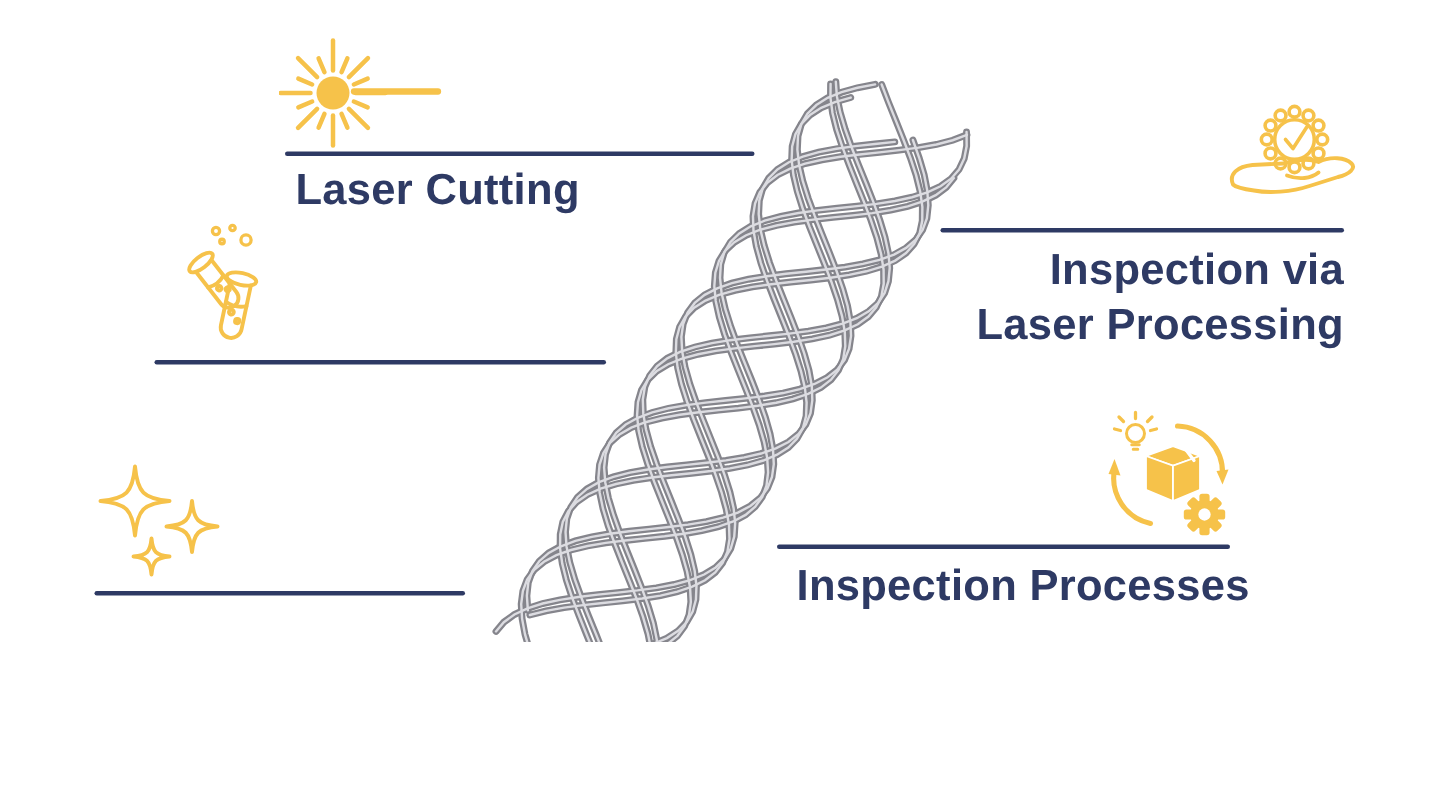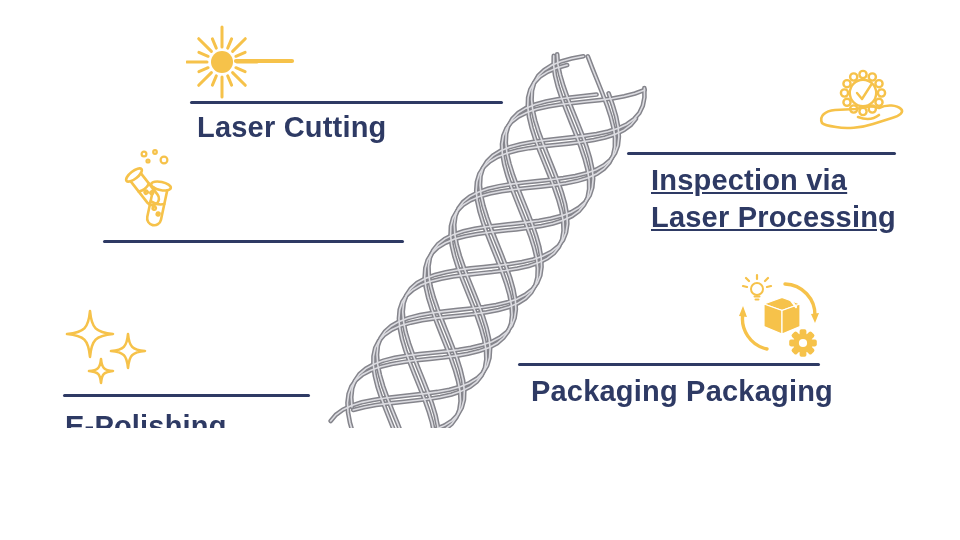--- a/index.html
+++ b/index.html
@@ -4,21 +4,21 @@
 <style>
   :root{
     --navy:#2E3A64; --yellow:#F6C24A; --wire:#85858C; --wire-hi:#DCDCE1; --bg:#FFFFFF;
   }
   html,body{margin:0;padding:0;background:var(--bg);}
   .stage{position:relative;width:960px;height:428px;overflow:hidden;background:var(--bg);
          font-family:"Liberation Sans",sans-serif;}
   .divider{position:absolute;height:3px;background:var(--navy);border-radius:2px;}
   .label{position:absolute;color:var(--navy);font-size:29px;font-weight:600;
          letter-spacing:.2px;white-space:nowrap;}
-  .label-right{line-height:37px;text-decoration:underline;}
+  .label-right{text-align:right;line-height:37px;}
   .icon{position:absolute;}
   .y-stroke{stroke:var(--yellow);fill:none;stroke-linecap:round;stroke-linejoin:round;}
   .y-fill{fill:var(--yellow);}
 </style>
 </head>
 <body>
 
 <div class="stage">
 
   <svg class="icon" style="left:186px;top:24px" width="110" height="75" viewBox="0 0 110 75">
@@ -71,21 +71,20 @@
   <div class="divider" style="left:103px;top:240px;width:301px"></div>
 
   <svg class="icon" style="left:56px;top:296px" width="100" height="95" viewBox="0 0 100 95">
     <g class="y-stroke" stroke-width="2.6">
       <path transform="translate(34,38) scale(23)" vector-effect="non-scaling-stroke" d="M0,-1 C0.07,-0.25 0.25,-0.07 1,0 C0.25,0.07 0.07,0.25 0,1 C-0.07,0.25 -0.25,0.07 -1,0 C-0.25,-0.07 -0.07,-0.25 0,-1 Z" style="vector-effect:non-scaling-stroke"></path>
       <path transform="translate(72,55) scale(17)" d="M0,-1 C0.07,-0.25 0.25,-0.07 1,0 C0.25,0.07 0.07,0.25 0,1 C-0.07,0.25 -0.25,0.07 -1,0 C-0.25,-0.07 -0.07,-0.25 0,-1 Z" style="vector-effect:non-scaling-stroke"></path>
       <path transform="translate(45,75) scale(12)" d="M0,-1 C0.07,-0.25 0.25,-0.07 1,0 C0.25,0.07 0.07,0.25 0,1 C-0.07,0.25 -0.25,0.07 -1,0 C-0.25,-0.07 -0.07,-0.25 0,-1 Z" style="vector-effect:non-scaling-stroke"></path>
     </g>
   </svg>
   <div class="divider" style="left:63px;top:394px;width:247px"></div>
-  <div class="label" style="left:65px;top:410px">E-Polishing</div>
 
   <svg class="icon" style="left:320px;top:42px" width="336" height="440" viewBox="0 0 336 440">
     <g id="stent-wires" transform="translate(168,220) rotate(31)">
         <path d="M53.0,-199.0L51.8,-191.0L48.5,-183.0L43.3,-175.0L36.3,-167.0L27.9,-159.0L18.4,-151.0L8.1,-143.0L-2.6,-135.0L-13.1,-127.0L-23.1,-119.0L-32.1,-111.0L-39.9,-103.0L-46.1,-95.0L-50.4,-87.0L-52.7,-79.0L-52.8,-71.0L-50.8,-63.0L-46.8,-55.0L-40.9,-47.0L-33.3,-39.0L-24.4,-31.0L-14.6,-23.0L-4.1,-15.0L6.5,-7.0L16.9,1.0L26.6,9.0L35.2,17.0L42.4,25.0L47.9,33.0L51.5,41.0L53.0,49.0L52.3,57.0L49.6,65.0L44.8,73.0L38.2,81.0L30.1,89.0L20.8,97.0L10.7,105.0L0.1,113.0L-10.5,121.0L-20.7,129.0L-30.0,137.0L-38.1,145.0L-44.7,153.0L-49.5,161.0L-52.3,169.0L-53.0,177.0L-51.5,185.0L-48.0,193.0L-42.5,201.0L-35.4,209.0L-26.8,217.0L-17.1,225.0" fill="none" stroke="#85858C" stroke-width="4.6" stroke-linecap="round"></path>
         <path d="M45.6,-228.2L39.3,-220.2L31.5,-212.2L22.3,-204.2L12.2,-196.2L1.7,-188.2L-8.9,-180.2L-19.2,-172.2L-28.6,-164.2L-37.0,-156.2L-43.8,-148.2L-48.9,-140.2L-52.0,-132.2L-53.0,-124.2L-51.9,-116.2L-48.7,-108.2L-43.5,-100.2L-36.5,-92.2L-28.1,-84.2L-18.6,-76.2L-8.3,-68.2L2.3,-60.2L12.8,-52.2L22.8,-44.2L31.9,-36.2L39.7,-28.2L45.9,-20.2L50.3,-12.2L52.6,-4.2L52.8,3.8L50.9,11.8L46.9,19.8L41.1,27.8L33.6,35.8L24.7,43.8L14.8,51.8L4.4,59.8L-6.3,67.8L-16.7,75.8L-26.4,83.8L-35.0,91.8L-42.3,99.8L-47.8,107.8L-51.4,115.8L-52.9,123.8L-52.4,131.8L-49.6,139.8L-44.9,147.8L-38.4,155.8L-30.4,163.8L-21.1,171.8L-10.9,179.8L-0.4,187.8L10.2,195.8" fill="none" stroke="#85858C" stroke-width="4.6" stroke-linecap="round"></path>
         <path d="M-33.6,-209.6L-41.1,-201.6L-47.0,-193.6L-50.9,-185.6L-52.8,-177.6L-52.6,-169.6L-50.3,-161.6L-45.9,-153.6L-39.7,-145.6L-31.9,-137.6L-22.8,-129.6L-12.8,-121.6L-2.2,-113.6L8.4,-105.6L18.7,-97.6L28.2,-89.6L36.6,-81.6L43.5,-73.6L48.7,-65.6L51.9,-57.6L53.0,-49.6L52.0,-41.6L48.9,-33.6L43.8,-25.6L36.9,-17.6L28.6,-9.6L19.1,-1.6L8.9,6.4L-1.8,14.4L-12.3,22.4L-22.4,30.4L-31.5,38.4L-39.4,46.4L-45.7,54.4L-50.1,62.4L-52.6,70.4L-52.9,78.4L-51.1,86.4L-47.2,94.4L-41.4,102.4L-34.0,110.4L-25.2,118.4L-15.3,126.4L-4.9,134.4L5.7,142.4L16.2,150.4L25.9,158.4L34.6,166.4L41.9,174.4L47.6,182.4L51.3,190.4L52.9,198.4L52.4,206.4L49.8,214.4" fill="none" stroke="#85858C" stroke-width="4.6" stroke-linecap="round"></path>
         <path d="M-49.8,-210.5L-45.1,-202.5L-38.7,-194.5L-30.7,-186.5L-21.4,-178.5L-11.3,-170.5L-0.8,-162.5L9.8,-154.5L20.0,-146.5L29.4,-138.5L37.6,-130.5L44.3,-122.5L49.2,-114.5L52.2,-106.5L53.0,-98.5L51.7,-90.5L48.3,-82.5L42.9,-74.5L35.9,-66.5L27.3,-58.5L17.7,-50.5L7.4,-42.5L-3.2,-34.5L-13.7,-26.5L-23.7,-18.5L-32.7,-10.5L-40.4,-2.5L-46.4,5.5L-50.6,13.5L-52.7,21.5L-52.7,29.5L-50.6,37.5L-46.5,45.5L-40.5,53.5L-32.8,61.5L-23.8,69.5L-13.9,77.5L-3.4,85.5L7.2,93.5L17.6,101.5L27.2,109.5L35.7,117.5L42.8,125.5L48.2,133.5L51.6,141.5L53.0,149.5L52.2,157.5L49.3,165.5L44.4,173.5L37.8,181.5L29.6,189.5L20.2,197.5L10.0,205.5L-0.6,213.5" fill="none" stroke="#85858C" stroke-width="4.6" stroke-linecap="round"></path>
         <path d="M-20.4,-227.7L-10.2,-219.7L0.4,-211.7L10.9,-203.7L21.1,-195.7L30.4,-187.7L38.4,-179.7L44.9,-171.7L49.6,-163.7L52.4,-155.7L52.9,-147.7L51.4,-139.7L47.8,-131.7L42.3,-123.7L35.0,-115.7L26.4,-107.7L16.7,-99.7L6.3,-91.7L-4.4,-83.7L-14.8,-75.7L-24.7,-67.7L-33.5,-59.7L-41.1,-51.7L-46.9,-43.7L-50.9,-35.7L-52.8,-27.7L-52.6,-19.7L-50.3,-11.7L-45.9,-3.7L-39.7,4.3L-31.9,12.3L-22.8,20.3L-12.8,28.3L-2.3,36.3L8.3,44.3L18.6,52.3L28.1,60.3L36.5,68.3L43.5,76.3L48.7,84.3L51.9,92.3L53.0,100.3L52.0,108.3L48.9,116.3L43.8,124.3L37.0,132.3L28.7,140.3L19.2,148.3L8.9,156.3L-1.7,164.3L-12.2,172.3L-22.3,180.3L-31.4,188.3L-39.3,196.3" fill="none" stroke="#85858C" stroke-width="4.6" stroke-linecap="round"></path>
         <path d="M6.8,-199.4L-3.8,-191.4L-14.3,-183.4L-24.2,-175.4L-33.1,-167.4L-40.7,-159.4L-46.7,-151.4L-50.8,-143.4L-52.8,-135.4L-52.7,-127.4L-50.5,-119.4L-46.2,-111.4L-40.1,-103.4L-32.3,-95.4L-23.3,-87.4L-13.3,-79.4L-2.8,-71.4L7.8,-63.4L18.1,-55.4L27.7,-47.4L36.2,-39.4L43.2,-31.4L48.4,-23.4L51.8,-15.4L53.0,-7.4L52.1,0.6L49.1,8.6L44.1,16.6L37.4,24.6L29.1,32.6L19.7,40.6L9.4,48.6L-1.2,56.6L-11.7,64.6L-21.8,72.6L-31.0,80.6L-39.0,88.6L-45.4,96.6L-49.9,104.6L-52.5,112.6L-52.9,120.6L-51.2,128.6L-47.4,136.6L-41.8,144.6L-34.4,152.6L-25.7,160.6L-15.9,168.6L-5.5,176.6L5.2,184.6L15.6,192.6L25.4,200.6L34.2,208.6L41.6,216.6L47.3,224.6" fill="none" stroke="#85858C" stroke-width="4.6" stroke-linecap="round"></path>
         <path d="M44.4,-229.7L49.3,-221.7L52.2,-213.7L53.0,-205.7L51.6,-197.7L48.2,-189.7L42.8,-181.7L35.7,-173.7L27.2,-165.7L17.6,-157.7L7.2,-149.7L-3.4,-141.7L-13.9,-133.7L-23.8,-125.7L-32.8,-117.7L-40.5,-109.7L-46.5,-101.7L-50.6,-93.7L-52.7,-85.7L-52.7,-77.7L-50.6,-69.7L-46.4,-61.7L-40.4,-53.7L-32.7,-45.7L-23.7,-37.7L-13.8,-29.7L-3.3,-21.7L7.4,-13.7L17.7,-5.7L27.3,2.3L35.8,10.3L42.9,18.3L48.3,26.3L51.7,34.3L53.0,42.3L52.2,50.3L49.3,58.3L44.4,66.3L37.7,74.3L29.5,82.3L20.1,90.3L9.9,98.3L-0.7,106.3L-11.3,114.3L-21.4,122.3L-30.7,130.3L-38.7,138.3L-45.1,146.3L-49.8,154.3L-52.4,162.3L-52.9,170.3L-51.3,178.3L-47.6,186.3L-42.0,194.3" fill="none" stroke="#85858C" stroke-width="4.6" stroke-linecap="round"></path>
@@ -158,15 +157,15 @@
         <rect x="-3.4" y="-13.8" width="6.8" height="27.6" rx="1.8"></rect>
         <rect x="-3.4" y="-13.8" width="6.8" height="27.6" rx="1.8" transform="rotate(45)"></rect>
         <rect x="-3.4" y="-13.8" width="6.8" height="27.6" rx="1.8" transform="rotate(90)"></rect>
         <rect x="-3.4" y="-13.8" width="6.8" height="27.6" rx="1.8" transform="rotate(135)"></rect>
         <circle cx="0" cy="0" r="9.6"></circle>
       </g>
       <circle cx="0" cy="0" r="4.1" fill="#fff"></circle>
     </g>
   </svg>
   <div class="divider" style="left:518px;top:363px;width:302px"></div>
-  <div class="label" style="left:531px;top:375px">Packaging Packaging</div>
+  <div class="label" style="left:531px;top:375px">Inspection Processes</div>
 
 </div>
 
 </body></html>

